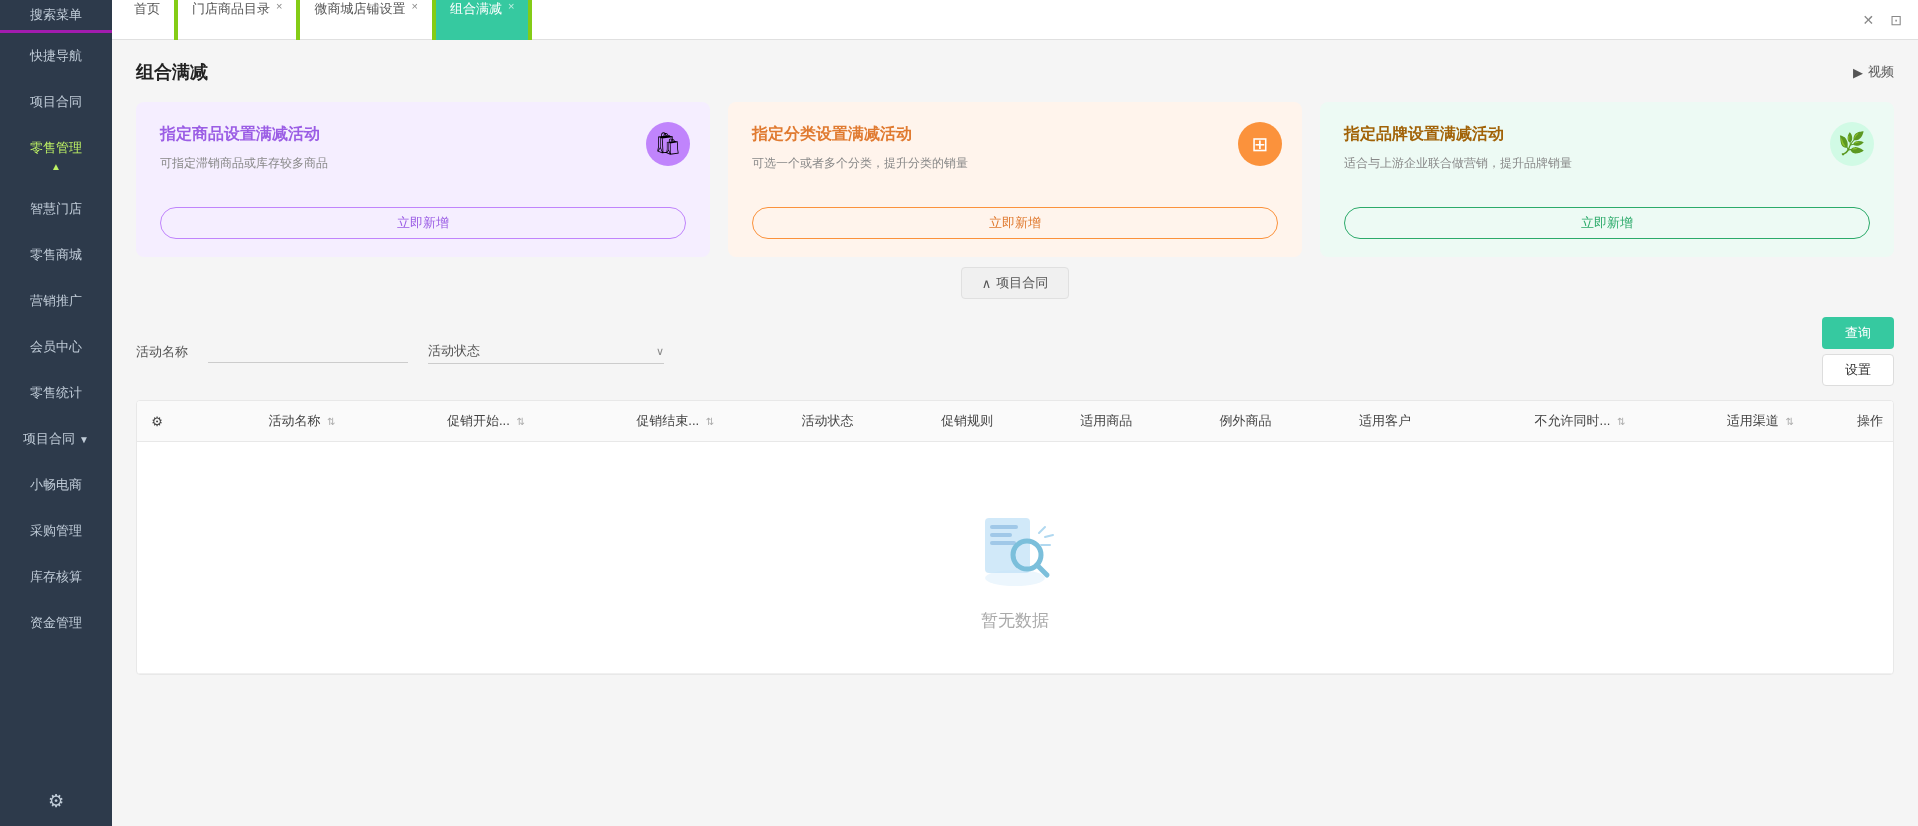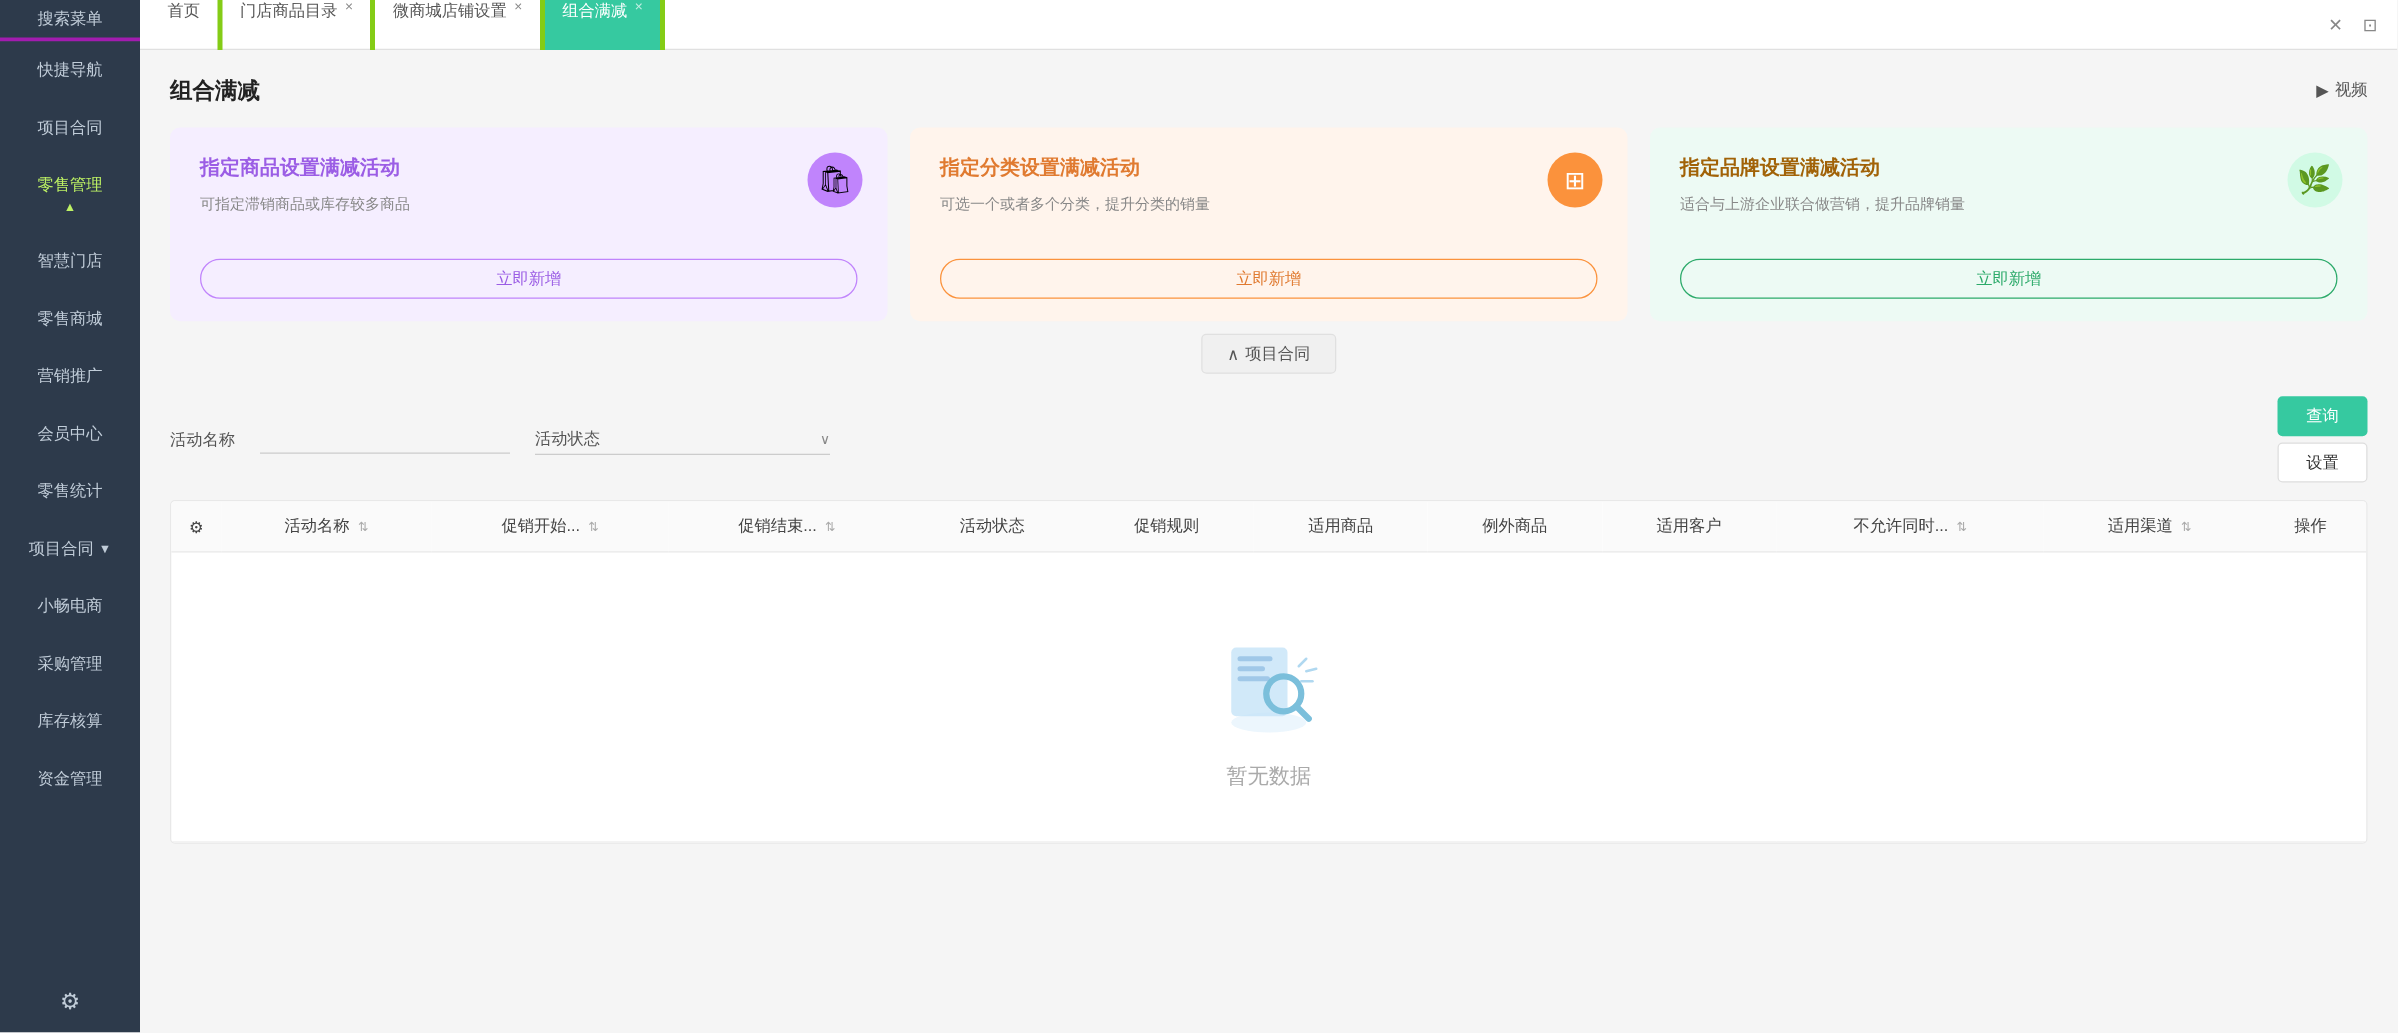--- a/index.html
+++ b/index.html
@@ -253,21 +253,21 @@
       font-size: 13px;
     }
     thead tr {
       background: #fafafa;
       border-bottom: 1px solid #e8e8e8;
     }
     th {
       padding: 11px 10px;
       color: #444;
       font-weight: 500;
-      text-align: center;
+      text-align: right;
       white-space: nowrap;
       position: relative;
     }
     th .sort-icon { font-size: 10px; color: #aaa; margin-left: 3px; }
     tbody tr { border-bottom: 1px solid #f0f0f0; }
     td { padding: 11px 10px; color: #555; }
 
     
     .empty-state {
       display: flex;

